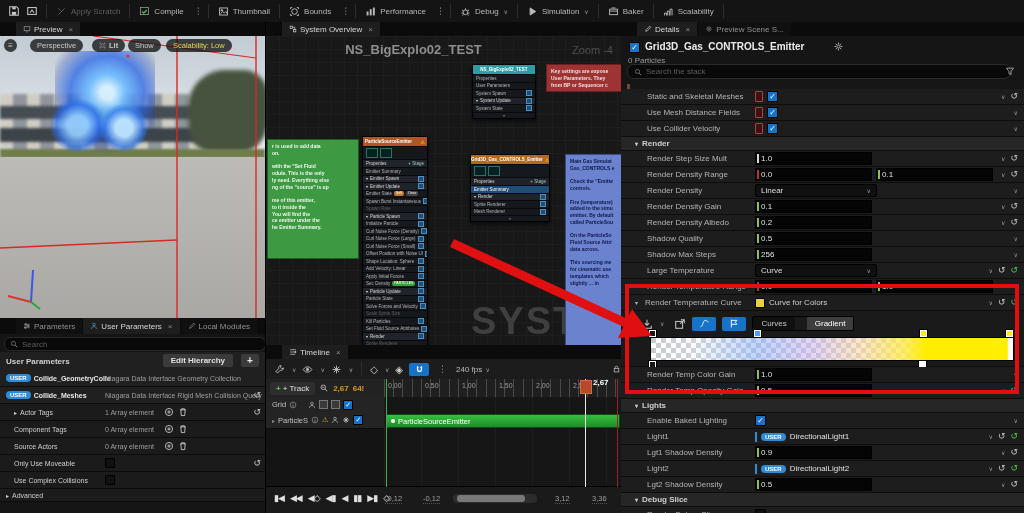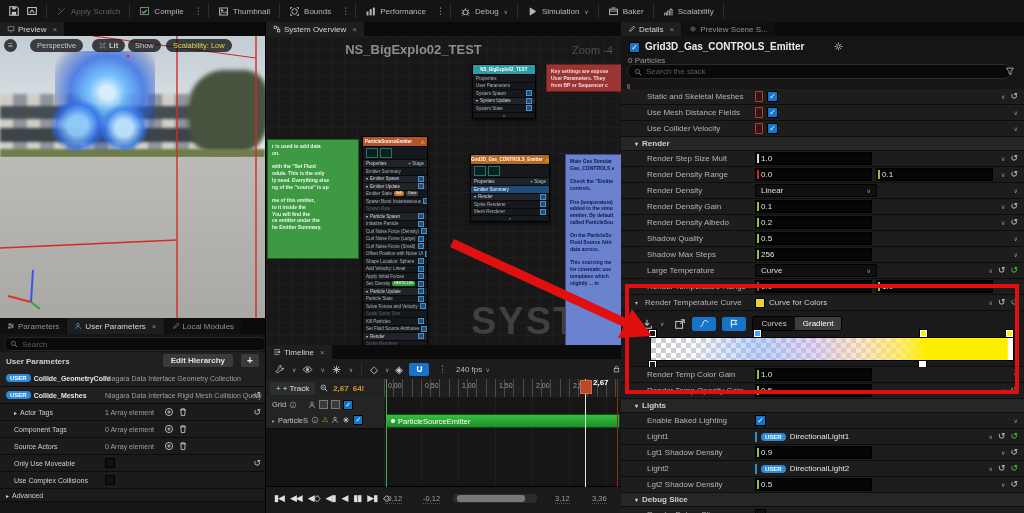--- a/index.html
+++ b/index.html
@@ -1,19 +1,19 @@
 <!DOCTYPE html>
 <html><head>
 <meta charset="utf-8">
 <style>
 html,body{margin:0;padding:0;background:#000;}
 #root{position:relative;width:1024px;height:513px;background:#000;font-family:"Liberation Sans",sans-serif;color:#cfcfcf;overflow:hidden;-webkit-font-smoothing:antialiased;}
 .abs{position:absolute;}
 .panel{position:absolute;background:#151515;overflow:hidden;}
-.tabbar{position:absolute;left:0;right:0;top:0;height:14px;background:#0b0b0b;display:flex;align-items:stretch;gap:1px;}
+.tabbar{position:absolute;left:0;right:0;top:0;height:14px;background:#0b0b0b;display:flex;align-items:stretch;gap:1px;padding-left:16px;}
 .tab{display:flex;align-items:center;gap:3px;padding:0 7px;font-size:8px;color:#909090;background:#101010;}
 .tab.active{background:#1e1e1e;color:#d6d6d6;}
 .tab .x{margin-left:3px;color:#8a8a8a;font-size:8px;}
 .ic{display:inline-flex;align-items:center;justify-content:center;}
 .ic svg{width:100%;height:100%;display:block;}
 
 #topbar{position:absolute;left:0;top:0;width:1024px;height:22px;background:#141414;border-bottom:1px solid #000;display:flex;align-items:center;font-size:8px;color:#b8b8b8;}
 .tbtn{display:flex;align-items:center;gap:4px;padding:0 7px;height:22px;}
 .tbtn.dis{color:#5f5f5f;}
 .tsep{width:1px;height:14px;background:#2d2d2d;margin:0 2px;}
@@ -41,21 +41,21 @@
 .cb.off{background:#111;}
 .redbook{width:6px;height:9px;border:1px solid #b04040;background:#3a1313;border-radius:1px;}
 .userpill{background:#2e8bd8;color:#fff;font-size:6px;font-weight:bold;border-radius:6px;padding:1px 4px;line-height:1;}
 .bluedge{width:2px;height:10px;background:#2e8bd8;}
 
 #curve-block{position:relative;height:55px;background:#1a1a1a;border-bottom:1px solid #0d0d0d;}
 .cbtn{height:14px;display:flex;align-items:center;justify-content:center;border-radius:2px;font-size:8px;}
 .cbtn.blue{background:#1673c7;color:#fff;width:24px;}
 .seg{display:flex;border:1px solid #000;border-radius:2px;overflow:hidden;}
 .seg div{padding:2px 8px;font-size:8px;color:#c6c6c6;background:#101010;}
-.seg div.on{background:#3d3d3d;color:#fff;}
+.seg div.on{background:#3d3d3d;color:#fff;margin-left:12px;}
 #gradbar{position:absolute;left:29px;top:26px;width:362px;height:22px;border:1px solid #000;background:repeating-conic-gradient(#ffffff 0% 25%, #c9c9c9 0% 50%) 0 0/10px 10px;}
 #gradfill{position:absolute;inset:0;}
 .stop{position:absolute;width:7px;height:7px;border:1px solid #000;box-shadow:0 0 0 1px #fff inset;}
 .stop.top{top:-9px;}
 .stop.bot{bottom:-9px;}
 
 #params-panel{left:0;top:318px;width:265px;height:195px;background:#151515;}
 #params-panel .tabbar{height:16px;}
 .psearch{position:absolute;left:4px;top:19px;width:250px;height:12px;background:#090909;border:1px solid #282828;border-radius:6px;display:flex;align-items:center;gap:4px;padding:0 5px;font-size:8px;color:#5d5d5d;}
 .phead{position:absolute;left:0;top:34px;width:100%;height:18px;background:#202020;display:flex;align-items:center;font-size:8px;font-weight:bold;color:#d0d0d0;}

